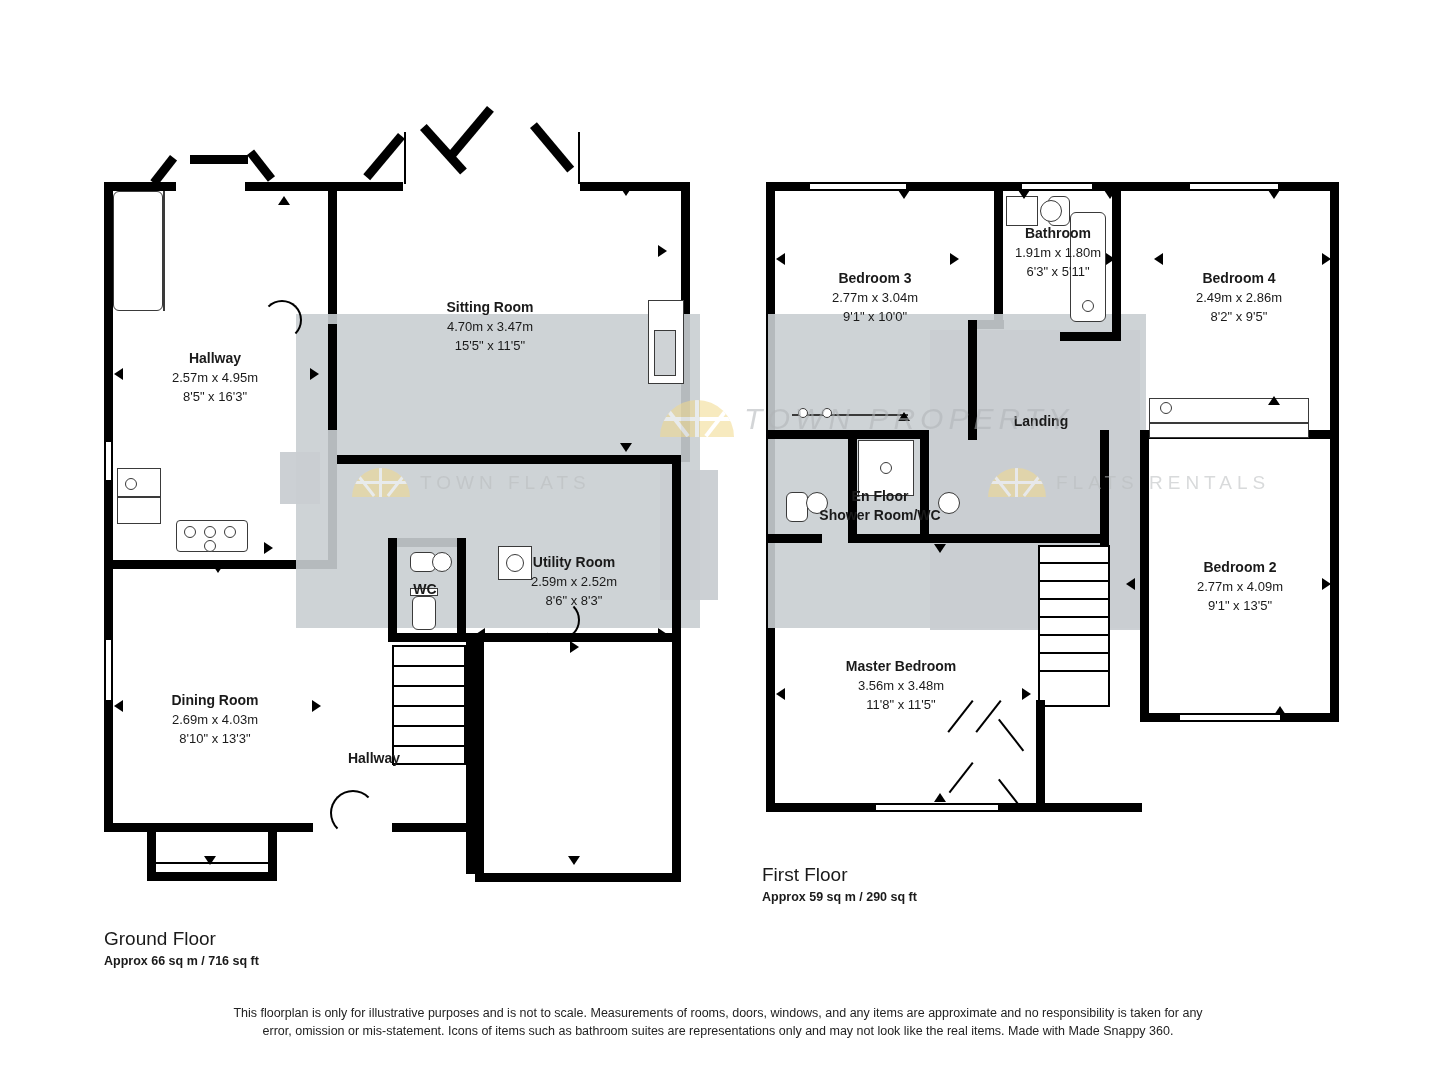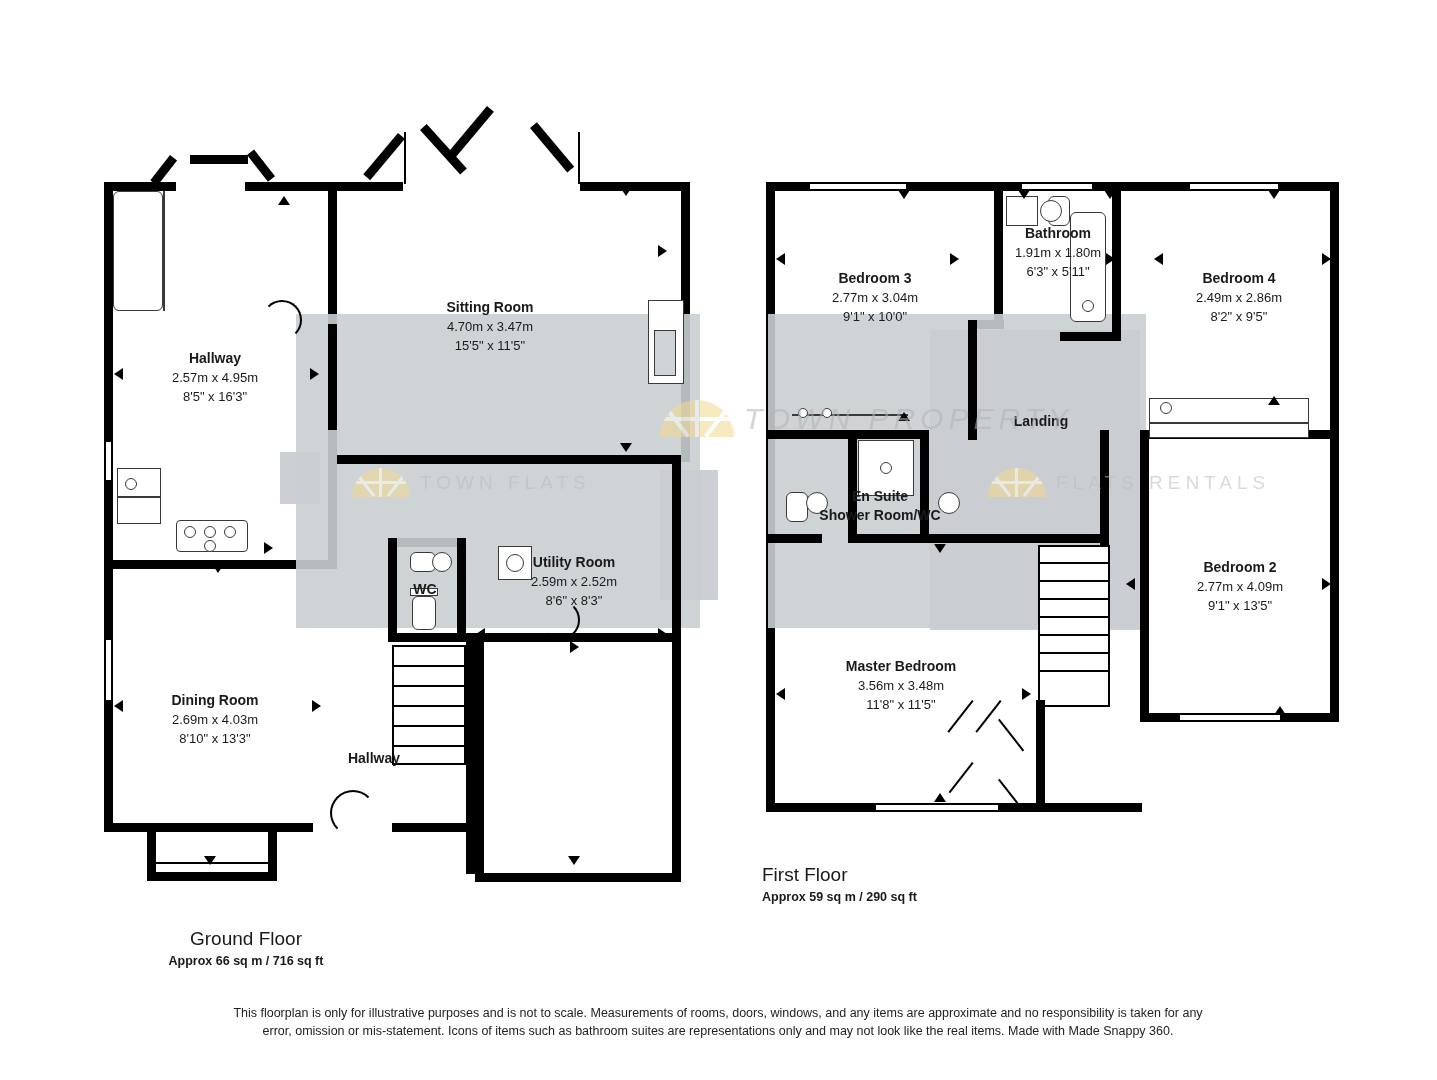--- a/index.html
+++ b/index.html
@@ -199,21 +199,21 @@
     <span class="nm">Dining Room</span>
     <span class="dim">2.69m x 4.03m</span>
     <span class="dim">8'10" x 13'3"</span>
   </div>
 
   <div class="roomlabel" style="left:318px;top:749px;width:112px;">
     <span class="nm">Hallway</span>
   </div>
 
 
-  <div class="floorcap" style="left:96px;top:928px;width:300px;text-align:center;">
+  <div class="floorcap" style="left:104px;top:928px;width:300px;">
     <span class="big">Ground Floor</span>
     <span class="small">Approx 66 sq m / 716 sq ft</span>
   </div>
 
   <div class="wall" style="left:766px;top:182px;width:9px;height:630px;"></div>
   <div class="wall" style="left:766px;top:182px;width:44px;height:9px;"></div>
   <div class="win" style="left:810px;top:182px;width:98px;height:9px;"></div>
   <div class="wall" style="left:906px;top:182px;width:120px;height:9px;"></div>
   <div class="win" style="left:1022px;top:182px;width:72px;height:9px;"></div>
   <div class="wall" style="left:1092px;top:182px;width:100px;height:9px;"></div>
@@ -346,21 +346,21 @@
     <span class="dim">9'1" x 13'5"</span>
   </div>
 
   <div class="roomlabel" style="left:806px;top:657px;width:190px;">
     <span class="nm">Master Bedroom</span>
     <span class="dim">3.56m x 3.48m</span>
     <span class="dim">11'8" x 11'5"</span>
   </div>
 
   <div class="roomlabel" style="left:790px;top:487px;width:180px;">
-    <span class="nm">En Suite</span>
+    <span class="nm">En Floor</span>
     <span class="nm">Shower Room/WC</span>
   </div>
 
   <div class="floorcap" style="left:762px;top:864px;width:320px;">
     <span class="big">First Floor</span>
     <span class="small">Approx 59 sq m / 290 sq ft</span>
   </div>
 
   <div class="wm" style="left:352px;top:468px;">
     <span class="fan">

